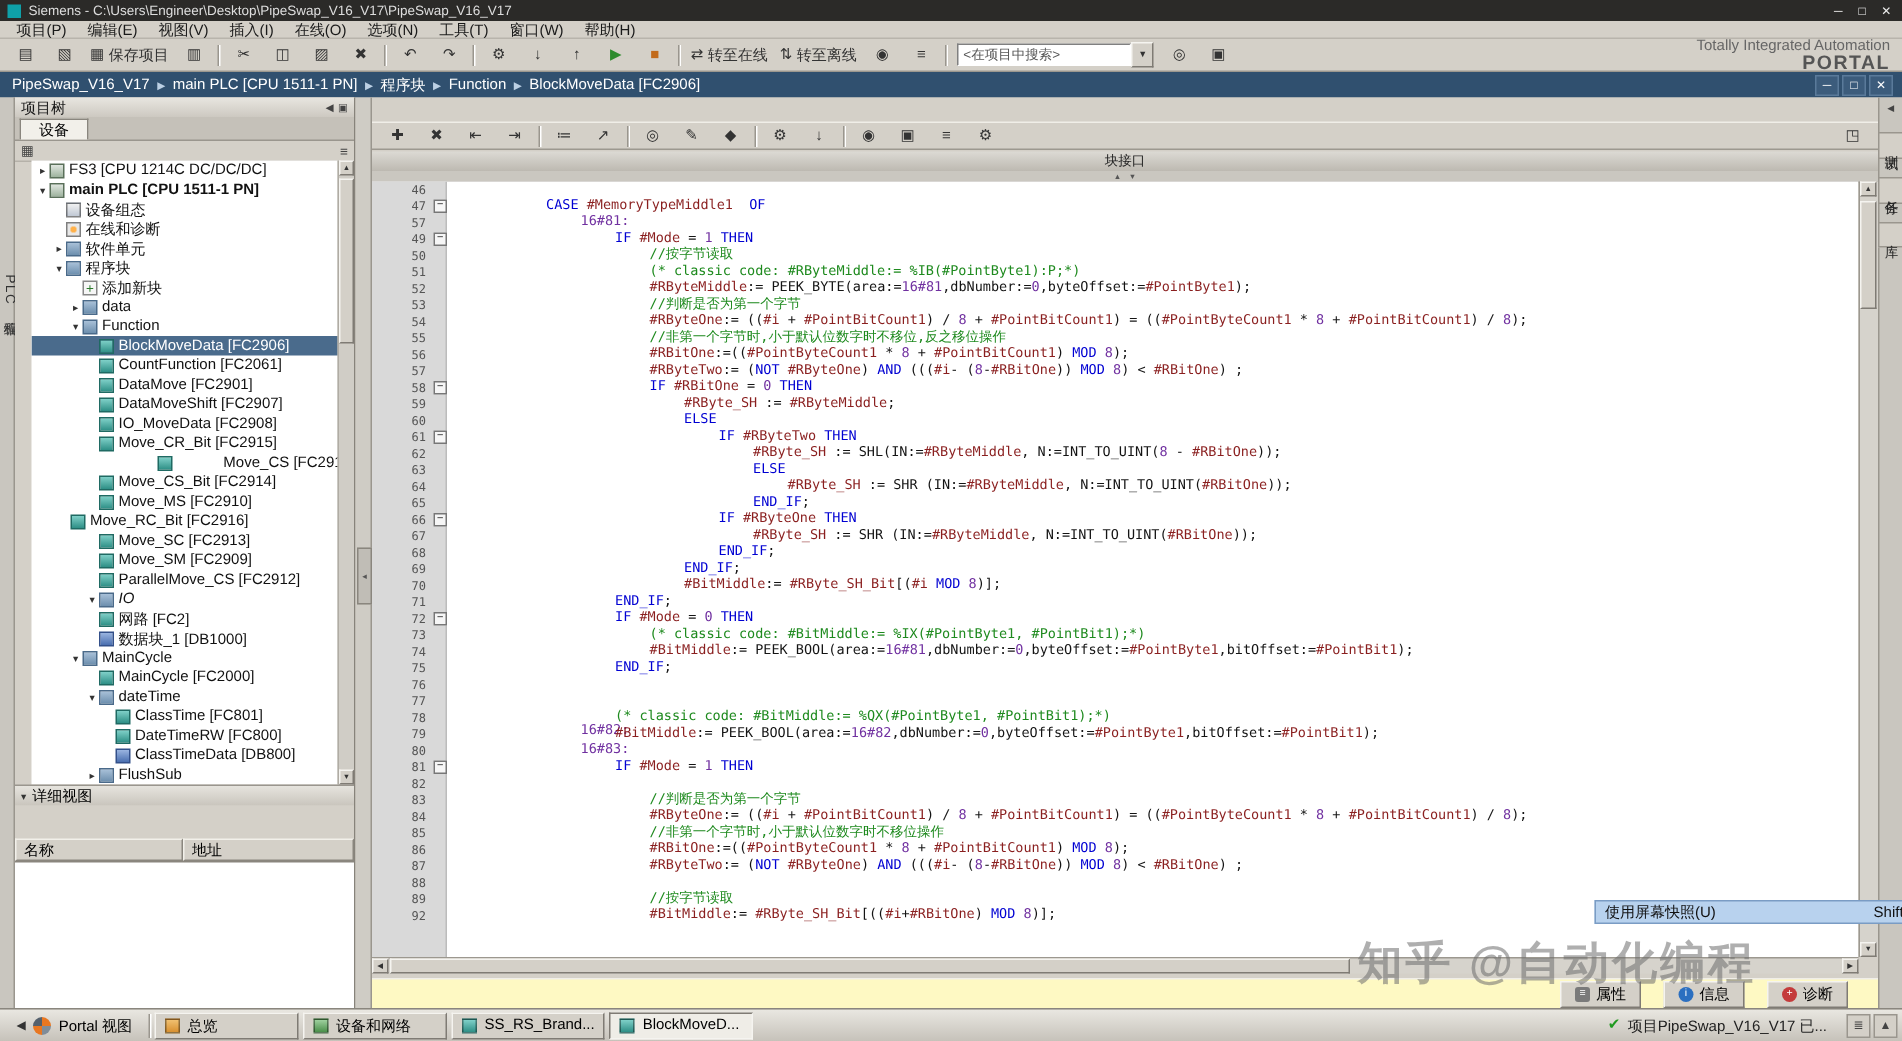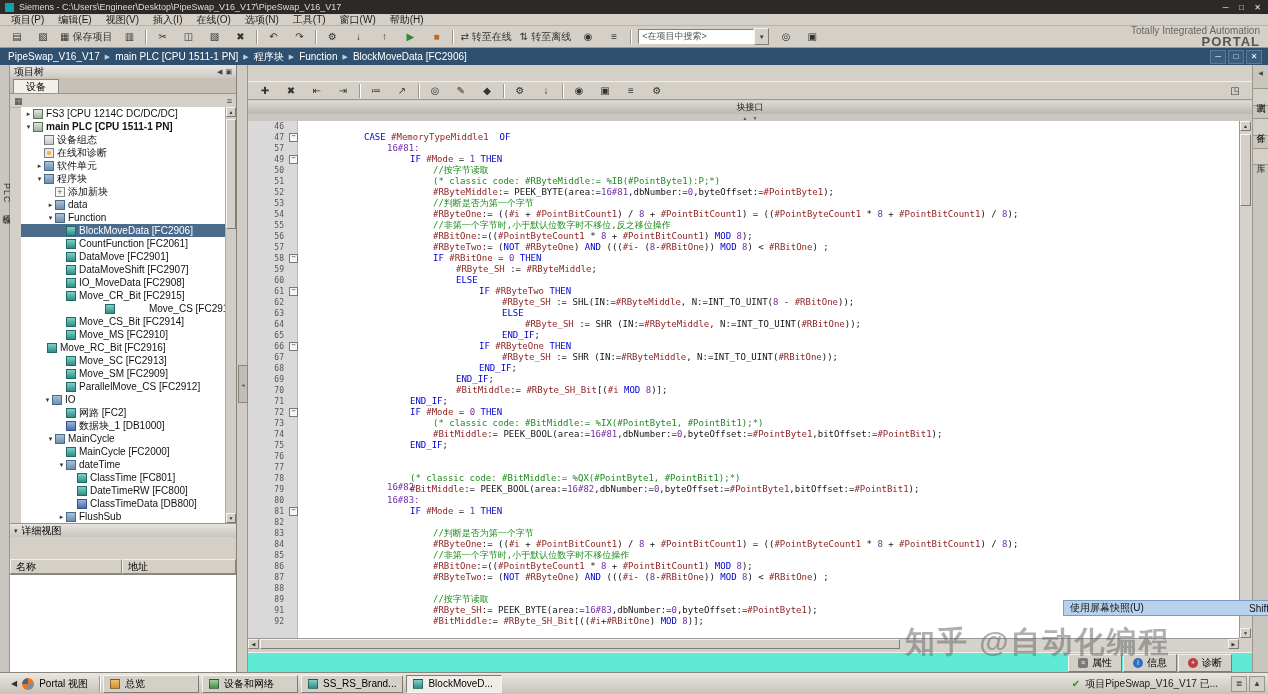--- a/index.html
+++ b/index.html
@@ -116,22 +116,22 @@
   .tk-c{color:#1e8a1e;}
   .tk-f{color:#141414;}
   .tk-n{color:#7030a0;}
   .tk-p{color:#141414;}
   .vscroll{position:absolute;left:991px;top:56px;width:13px;height:517px;background:#d6d3cc;border-left:1px solid #9c988f;box-sizing:border-box;}
   .hscroll{position:absolute;left:0;top:573px;width:991px;height:11px;background:#d6d3cc;border-top:1px solid #9c988f;box-sizing:border-box;}
   .hs-btn{position:absolute;top:0;width:11px;height:10px;display:flex;align-items:center;justify-content:center;font-size:5px;
           color:#333;background:#d4d0c8;border:1px solid;border-color:#f5f4f0 #7f7b74 #7f7b74 #f5f4f0;box-sizing:border-box;}
   .hs-thumb{position:absolute;top:0;left:12px;width:640px;height:10px;background:#d4d0c8;border:1px solid;
           border-color:#f5f4f0 #7f7b74 #7f7b74 #f5f4f0;box-sizing:border-box;}
-  .inspector{position:absolute;left:0;top:587px;width:1004px;height:20px;background:#5eead4;border-top:1px solid #f0eee8;
-             display:flex;align-items:center;justify-content:flex-end;padding-right:20px;gap:1px;box-sizing:border-box;}
+  .inspector{position:absolute;left:0;top:587px;width:1004px;height:20px;background:#fef9c3;border-top:1px solid #f0eee8;
+             display:flex;align-items:center;justify-content:flex-end;padding-right:20px;gap:15px;box-sizing:border-box;}
   .insp-tab{height:16px;display:flex;align-items:center;gap:4px;font-size:10px;padding:0 9px;background:#d4d0c8;
              border:1px solid;border-color:#f5f4f0 #7f7b74 #7f7b74 #f5f4f0;}
   .bdg{width:10px;height:10px;border-radius:50%;display:flex;align-items:center;justify-content:center;
        font-size:7px;color:#fff;flex:none;}
   .bdg-properties{background:#7a7a7a;border-radius:2px;}
   .bdg-info{background:#2b6fc0;}
   .bdg-diagnostics{background:#c43b3b;}
 
   
   #rightstrip{position:absolute;left:1252px;top:65px;width:16px;height:607px;background:#c9c6bf;
@@ -418,21 +418,21 @@
         <div class="trow" style="padding-left: 36px;">
           <span class="arr"></span>
           <span class="ti ti-fc"></span>
           <span class="tlabel">Move_SM [FC2909]</span>
         </div>
         <div class="trow" style="padding-left: 36px;">
           <span class="arr"></span>
           <span class="ti ti-fc"></span>
           <span class="tlabel">ParallelMove_CS [FC2912]</span>
         </div>
-        <div class="trow" style="padding-left: 22px;">
+        <div class="trow" style="padding-left: 36px; font-style: italic;">
           <span class="arr">▾</span>
           <span class="ti ti-folder"></span>
           <span class="tlabel">IO</span>
         </div>
         <div class="trow" style="padding-left: 36px;">
           <span class="arr"></span>
           <span class="ti ti-fc"></span>
           <span class="tlabel">网路 [FC2]</span>
         </div>
         <div class="trow" style="padding-left: 36px;">
@@ -788,25 +788,20 @@
             <span class="num">88</span>
             <span class="fold"></span>
             <span class="ct" style="padding-left: 16px;"></span>
           </div>
           <div class="cl">
             <span class="num">89</span>
             <span class="fold"></span>
             <span class="ct" style="padding-left: 131px;"><span class="tk-c">//按字节读取</span></span>
           </div>
           <div class="cl">
-            <span class="num">91</span>
-            <span class="fold"></span>
-            <span class="ct" style="padding-left: 131px;"><span class="tk-v">#RByte_SH</span><span class="tk-p">:= </span><span class="tk-f">PEEK_BYTE</span><span class="tk-p">(area:=</span><span class="tk-n">16#83</span><span class="tk-p">,dbNumber:=</span><span class="tk-n">0</span><span class="tk-p">,byteOffset:=</span><span class="tk-v">#PointByte1</span><span class="tk-p">);</span></span>
-          </div>
-          <div class="cl">
             <span class="num">92</span>
             <span class="fold"></span>
             <span class="ct" style="padding-left: 131px;"><span class="tk-v">#BitMiddle</span><span class="tk-p">:= </span><span class="tk-v">#RByte_SH_Bit</span><span class="tk-p">[((</span><span class="tk-v">#i</span><span class="tk-p">+</span><span class="tk-v">#RBitOne</span><span class="tk-p">) </span><span class="tk-k">MOD</span><span class="tk-p"> </span><span class="tk-n">8</span><span class="tk-p">)];</span></span>
           </div>
         </div>
     </div>
     <div class="vscroll">
       <span class="sb-btn" style="top:0;width:11px;">▲</span>
       <span class="sb-thumb" style="top:13px;height:72px;width:11px;"></span>
       <span class="sb-btn" style="bottom:0;width:11px;">▼</span>

